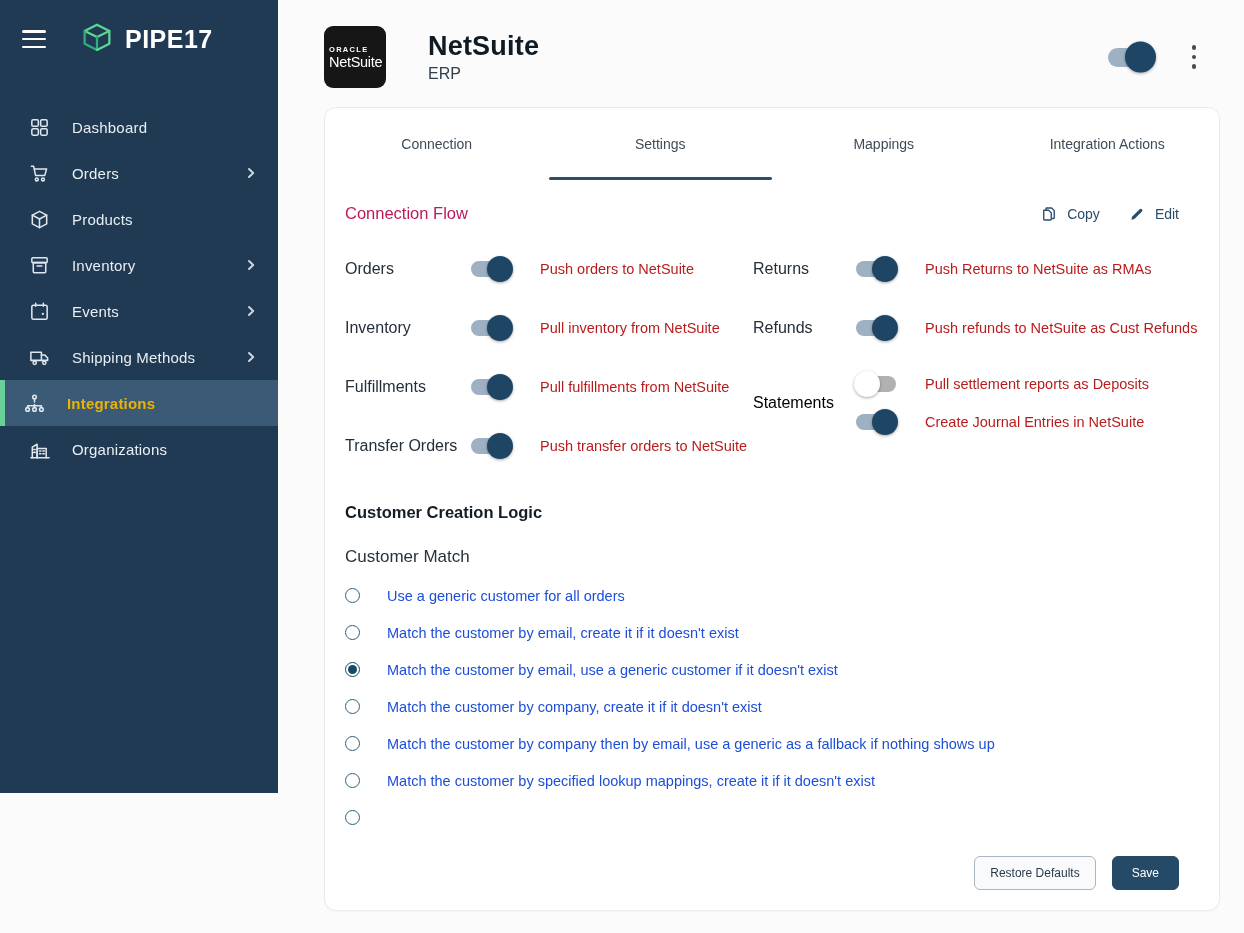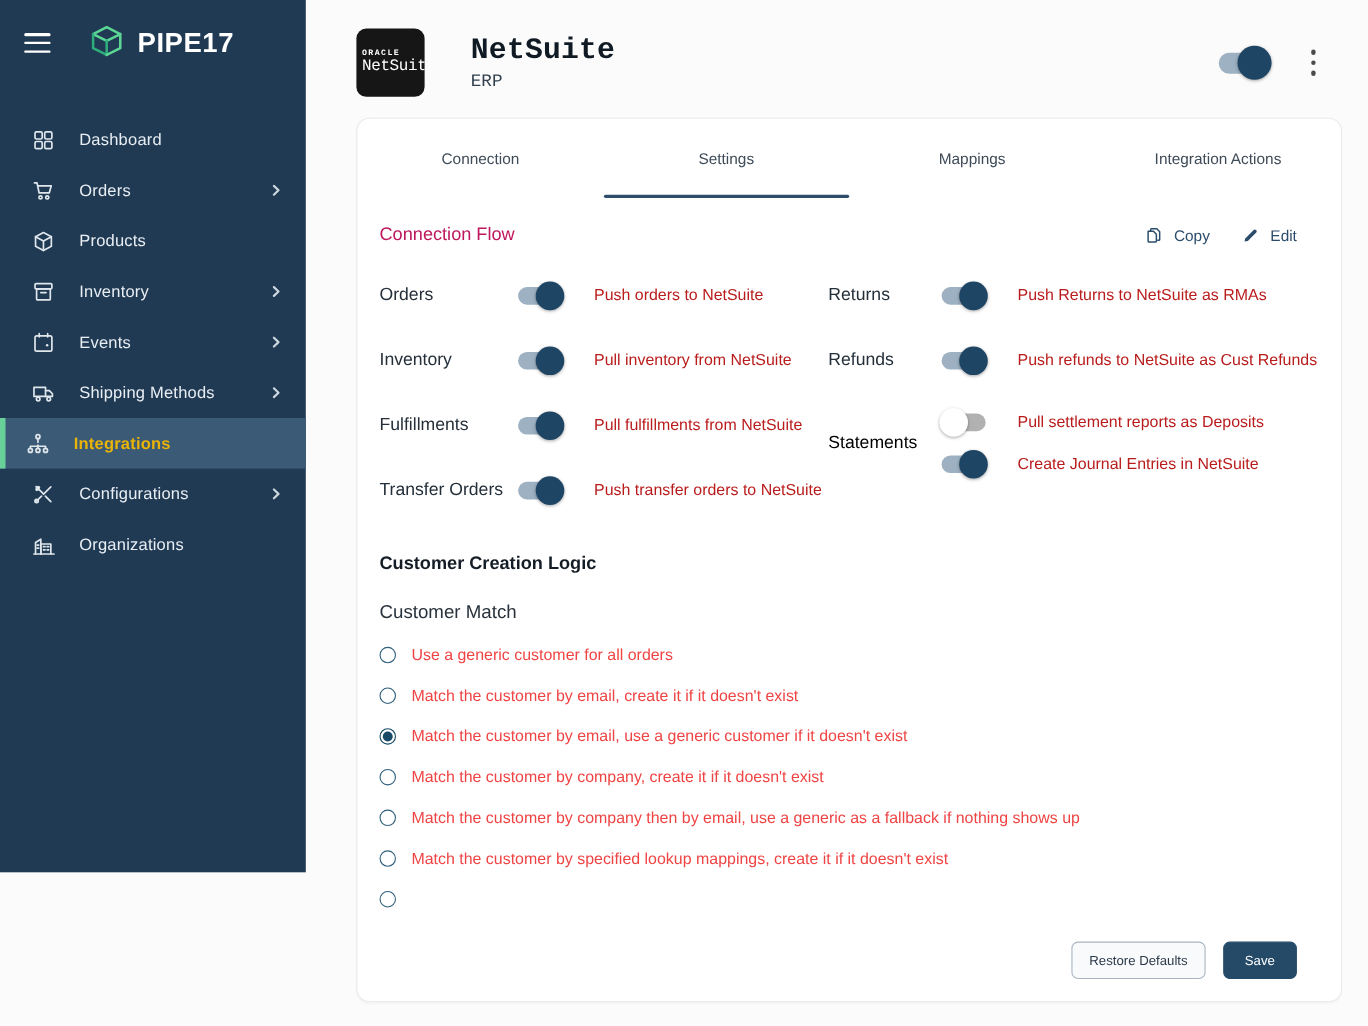--- a/index.html
+++ b/index.html
@@ -26,21 +26,21 @@
   .nav-item .nav-icon { width:23px; height:23px; margin-right:21px; color:#dfe6ec; flex:0 0 23px; }
   .nav-item .nav-icon svg { width:100%; height:100%; }
   .nav-item .nav-label { letter-spacing:0.2px; }
   .nav-item .nav-chevron { margin-left:auto; color:#ccd6df; width:14px; height:14px; }
   .nav-item .nav-chevron svg { width:14px; height:14px; }
   .nav-item.active { background:#3b5a76; border-left-color:#68d199; padding-left:18px; }
   .nav-item.active .nav-label { font-weight:700; color:#eab308; }
 
   
   .main { flex:1; display:flex; flex-direction:column; }
-  .conn-header { display:flex; align-items:center; padding:26px 40px 0 46px;font-family:Liberation Mono, monospace; }
+  .conn-header { display:flex; align-items:center; padding:26px 40px 0 46px; }
   .ns-badge { width:62px; height:62px; background:#161616; border-radius:9px; color:#ffffff; display:flex; flex-direction:column; justify-content:center; padding-left:5px; overflow:hidden; }
   .ns-badge .ns-oracle { font-size:7.5px; font-weight:700; letter-spacing:1.3px; }
   .ns-badge .ns-name { font-size:14.5px; font-weight:400; letter-spacing:-0.3px; }
   .title-block { margin-left:42px; }
   .page-title { font-size:27px; font-weight:600; color:#0f1a24; letter-spacing:0.2px; }
   .page-subtitle { font-size:16px; color:#32404e; margin-top:3px; }
   .header-actions { margin-left:auto; display:flex; align-items:center; gap:30px; }
 
   
   .switch { position:relative; display:inline-block; cursor:pointer; }
@@ -84,21 +84,21 @@
   .stmt-rows .toggle-row { height:38px; }
 
   .customer { padding-left:20px; margin-top:28px; }
   .customer-title { font-size:16.5px; font-weight:700; color:#141d26; }
   .customer-sub { font-size:17px; color:#28323c; margin-top:25px; }
   .radio-list { margin-top:10px; }
   .radio-row { height:37px; display:flex; align-items:center; cursor:pointer; }
   .radio { width:15px; height:15px; border:1.6px solid #30607c; border-radius:50%; flex:0 0 15px; display:flex; align-items:center; justify-content:center; }
   .radio-row.selected .radio { border-color:#164a68; }
   .radio-row.selected .radio::after { content:""; width:9px; height:9px; border-radius:50%; background:#164a68; }
-  .radio-text { font-size:14.5px; color:#ef4444; margin-left:14px; }
+  .radio-text { font-size:14.5px; color:#1d4ed8; margin-left:27px; }
 
   .footer-btns { display:flex; justify-content:flex-end; gap:16px; padding-right:40px; margin-top:20px; }
   .btn { font-family:"Liberation Sans", sans-serif; font-size:12px; border-radius:6px; padding:9px 15px; cursor:pointer; }
   .btn-outline { background:#f8fafb; border:1px solid #a9b5c0; color:#2b3a4a; }
   .btn-primary { background:#254a68; border:1px solid #254a68; color:#ffffff; padding:9px 19px; }
 </style>
 </head>
 <body>
 
 <aside class="sidebar">
@@ -201,34 +201,20 @@
       <div class="nav-item active">
     <span class="nav-icon"><svg viewBox="0 0 24 24" fill="none" stroke="currentColor" stroke-width="1.6" stroke-linecap="round" stroke-linejoin="round">
             <circle cx="12" cy="5.2" r="1.9"></circle>
             <circle cx="4.8" cy="18.2" r="1.9"></circle>
             <circle cx="12" cy="18.2" r="1.9"></circle>
             <circle cx="19.2" cy="18.2" r="1.9"></circle>
             <path d="M12 7.1v3.4M4.8 16.3v-2h14.4v2M12 13.1v3.2"></path>
           </svg></span>
     <span class="nav-label">Integrations</span>
     <span class="nav-chevron" style="visibility: hidden;">
-      <svg viewBox="0 0 14 14" fill="none" stroke="currentColor" stroke-width="2" stroke-linecap="round" stroke-linejoin="round">
-            <path d="M5 3l4.2 4L5 11"></path>
-          </svg>
-    </span>
-  </div>
-      <div class="nav-item">
-    <span class="nav-icon"><svg viewBox="0 0 24 24" fill="none" stroke="currentColor" stroke-width="1.6" stroke-linecap="round" stroke-linejoin="round">
-            <path d="M5 4.5l6.8 6.8M13.8 13.6l5.2 5.2"></path>
-            <path d="M4.2 7.2L5 4.5 7.7 3.7 9 5 8 8 5 9z" fill="currentColor" stroke="none"></path>
-            <path d="M19 4.8l-6.9 6.9M10.2 13.5L5 18.7"></path>
-            <circle cx="5.5" cy="18.2" r="1.6"></circle>
-          </svg></span>
-    <span class="nav-label">Configurations</span>
-    <span class="nav-chevron">
       <svg viewBox="0 0 14 14" fill="none" stroke="currentColor" stroke-width="2" stroke-linecap="round" stroke-linejoin="round">
             <path d="M5 3l4.2 4L5 11"></path>
           </svg>
     </span>
   </div>
       <div class="nav-item">
     <span class="nav-icon"><svg viewBox="0 0 24 24" fill="none" stroke="currentColor" stroke-width="1.6" stroke-linecap="round" stroke-linejoin="round">
             <path d="M4.5 20.5V9.5l5-3v14"></path>
             <path d="M9.5 20.5V11h9.5v9.5"></path>
             <path d="M3 20.5h19"></path>

